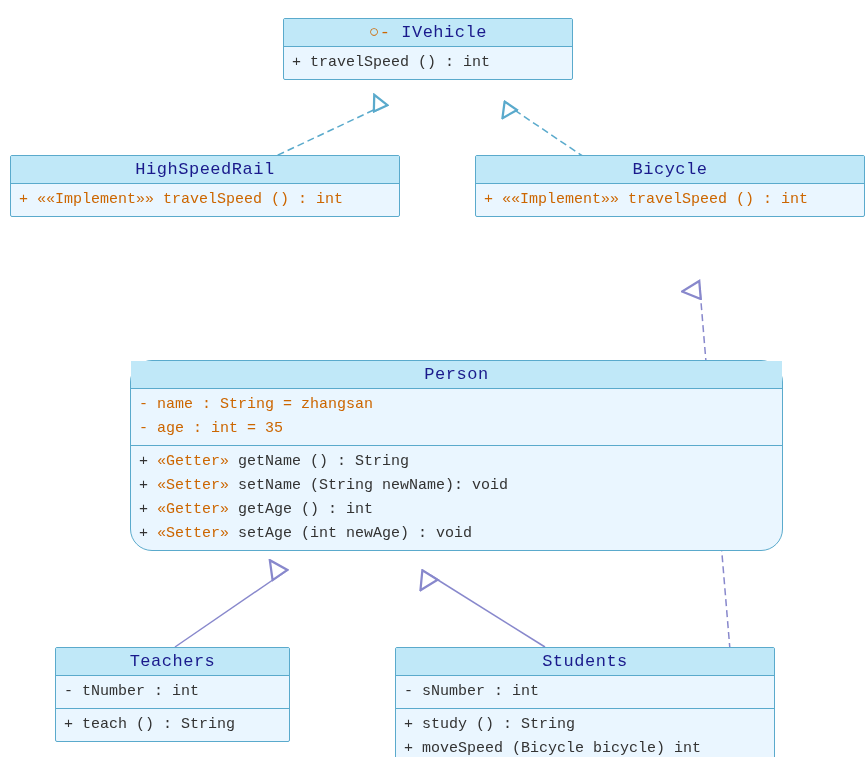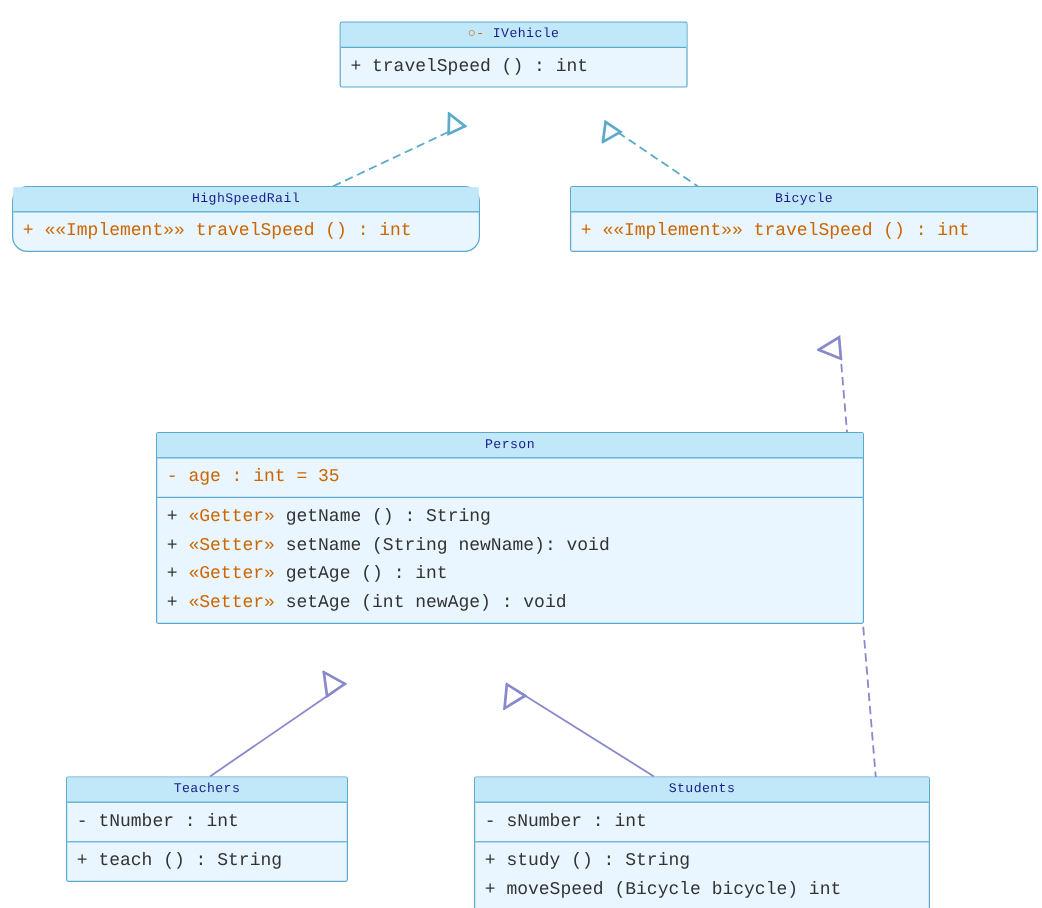--- a/index.html
+++ b/index.html
@@ -22,21 +22,21 @@
       position: absolute;
       border: 1.5px solid #5aaacc;
       border-radius: 2px;
       background: #eaf6ff;
     }
     .uml-header {
       background: #c0e8f8;
       border-bottom: 1.5px solid #5aaacc;
       text-align: center;
       padding: 4px 24px;
-      font-size: 11px;
+      font-size: 17px;
       color: #1a1a8c;
       letter-spacing: 0.03em;
     }
     .uml-section {
       padding: 4px 8px;
       border-bottom: 1.5px solid #5aaacc;
       color: #333;
       font-size: 15px;
       line-height: 1.6;
     }
@@ -90,43 +90,44 @@
 
   <div class="uml-box" style="left: 283px; top: 18px; width: 290px;">
     <div class="uml-header">
       <span class="orange">○- </span><span>IVehicle</span>
     </div>
     <div class="uml-section">
       <span>+ travelSpeed () : int</span>
     </div>
   </div>
 
-  <div class="uml-box" style="left: 10px; top: 155px; width: 390px; border-radius: 13px;">
+  <div class="uml-box" style="left: 10px; top: 155px; width: 390px;">
     <div class="uml-header">
       <span>HighSpeedRail</span>
     </div>
     <div class="uml-section">
       <span class="orange">+ ««Implement»» travelSpeed () : int</span>
     </div>
   </div>
 
   <div class="uml-box" style="left: 463px; top: 155px; width: 390px; margin-left: 12px;">
     <div class="uml-header">
       <span>Bicycle</span>
     </div>
     <div class="uml-section">
       <span class="orange">+ ««Implement»» travelSpeed () : int</span>
     </div>
   </div>
 
-  <div class="uml-box" style="left: 130px; top: 360px; width: 590px;">
+  <div class="uml-box" style="left: 130px; top: 360px; width: 653px; border-radius: 22px;">
     <div class="uml-header">
       <span>Person</span>
     </div>
     <div class="uml-section">
+      <div><span class="orange">- name : String  = zhangsan</span></div>
       <div><span class="orange">- age  : int     = 35</span></div>
     </div>
     <div class="uml-section">
       <div>+ <span class="orange">«Getter»</span> getName ()              : String</div>
       <div>+ <span class="orange">«Setter»</span> setName (String newName): void</div>
       <div>+ <span class="orange">«Getter»</span> getAge ()               : int</div>
       <div>+ <span class="orange">«Setter»</span> setAge (int newAge)     : void</div>
     </div>
   </div>
 

